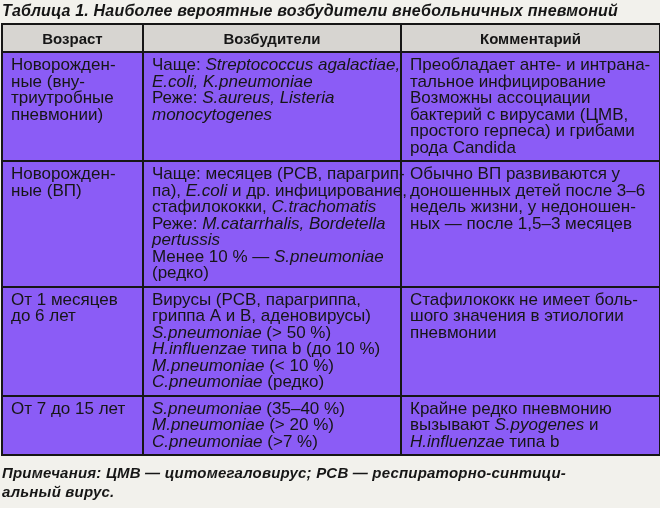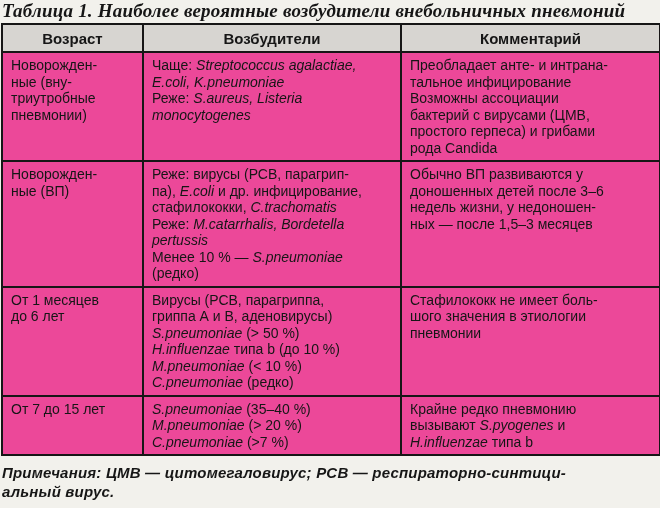--- a/index.html
+++ b/index.html
@@ -13,27 +13,26 @@
     font-family: "Liberation Sans", sans-serif;
     color: #161616;
     overflow: hidden;
   }
   .page {
     width: 660px;
     height: 508px;
     box-sizing: border-box;
   }
   .title {
-    font-size: 19px;
+    font-size: 16px;
     font-weight: bold;
     font-style: italic;
     line-height: 18px;
     padding: 2px 2px 0 2px;
     letter-spacing: 0.2px;
-    font-family: Liberation Serif, serif;
   }
   table.main {
     border-collapse: collapse;
     table-layout: fixed;
     width: 658px;
     margin: 3px 8px 0 1px;
     border-radius: 12px;
   }
   table.main th, table.main td {
     border: 2px solid #161616;
@@ -43,22 +42,22 @@
   table.main th {
     background: #d7d5d1;
     font-size: 15px;
     font-weight: bold;
     text-align: center;
     vertical-align: middle;
     height: 28px;
     padding: 3px 2px;
   }
   table.main td {
-    background: #ec4899;
-    font-size: 14px;
+    background: #8b5cf6;
+    font-size: 17px;
     line-height: 16.5px;
     padding: 4px 6px 4px 8px;
   }
   col.c-age  { width: 141px; }
   col.c-path { width: 258px; }
   col.c-comm { width: 259px; }
   tr.r1 td { height: 105px; }
   tr.r2 td { height: 123px; }
   tr.r3 td { height: 105px; }
   tr.r4 td { height: 49px; }
@@ -117,21 +116,21 @@
             <div class="line"><span>простого герпеса) и грибами</span></div>
             <div class="line"><span>рода Candida</span></div>
           </td>
       </tr>
       <tr class="r2">
         <td>
             <div class="line"><span>Новорожден-</span></div>
             <div class="line"><span>ные (ВП)</span></div>
           </td>
         <td>
-            <div class="line"><span>Реже: вирусы (РСВ, парагрип-</span></div>
+            <div class="line"><span>Чаще: месяцев (РСВ, парагрип-</span></div>
             <div class="line"><span>па), </span><span class="it">E.coli</span><span> и др. инфицирование,</span></div>
             <div class="line"><span>стафилококки, </span><span class="it">C.trachomatis</span></div>
             <div class="line"><span>Реже: </span><span class="it">M.catarrhalis, Bordetella</span></div>
             <div class="line"><span class="it">pertussis</span></div>
             <div class="line"><span>Менее 10 % — </span><span class="it">S.pneumoniae</span></div>
             <div class="line"><span>(редко)</span></div>
           </td>
         <td>
             <div class="line"><span>Обычно ВП развиваются у</span></div>
             <div class="line"><span>доношенных детей после 3–6</span></div>

